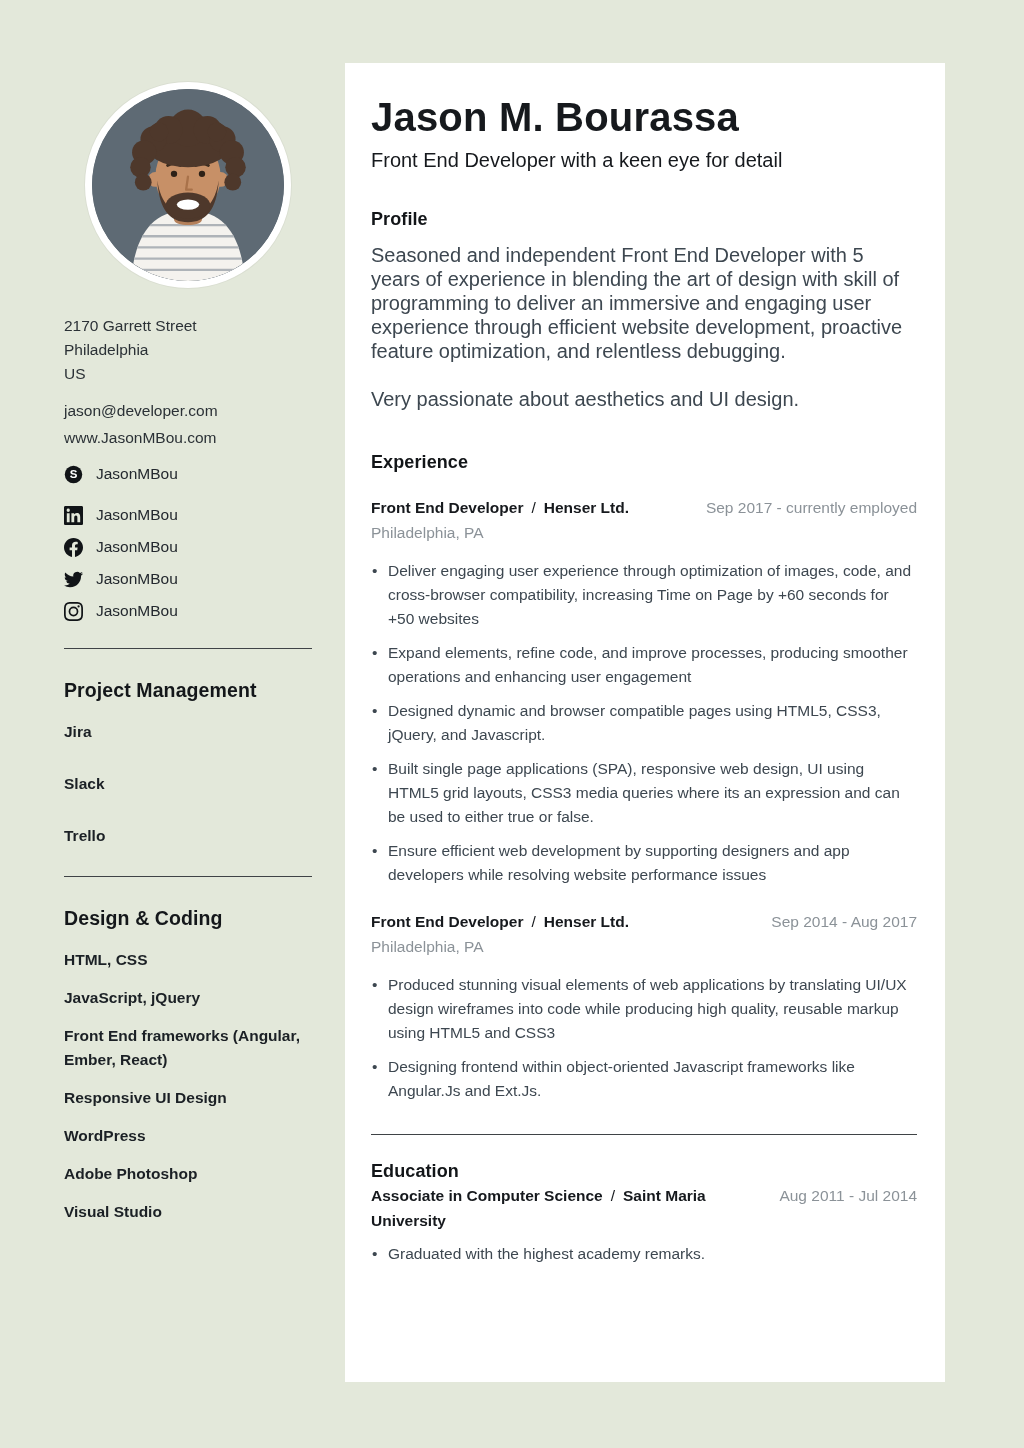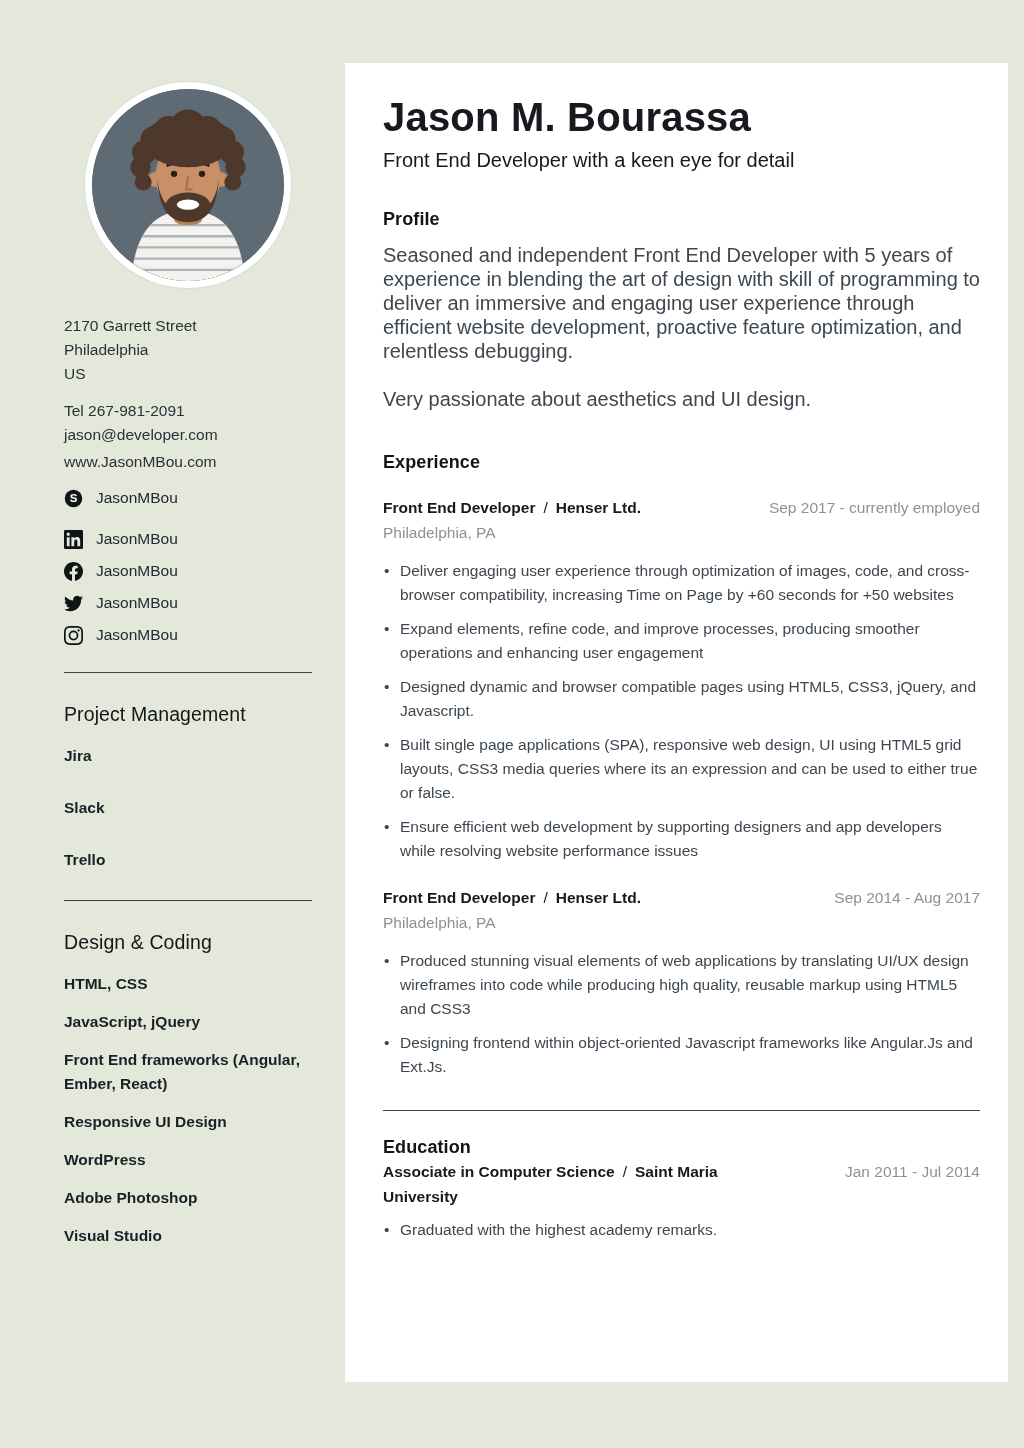--- a/index.html
+++ b/index.html
@@ -22,28 +22,28 @@
   .social-row { display:flex; align-items:center; gap:13px; margin-bottom:10px; height:22px; }
   .social-row.gap-after { margin-bottom:19px; }
   .sicon { width:19px; height:19px; flex:0 0 19px; display:flex; align-items:center; justify-content:center; }
   .sicon svg { width:19px; height:19px; fill:#111417; }
   .handle { font-size:15.5px; color:#23282e; }
 
   .divider { border:none; border-top:1px solid #3f4346; width:248px; }
   .div1 { margin-top:26px; }
   .div2 { margin-top:20px; }
 
-  .side-title { font-size:19.5px; font-weight:400; color:#14171a; margin-top:30px; margin-bottom:18px; letter-spacing:0.1px; }
+  .side-title { font-size:19.5px; font-weight:700; color:#14171a; margin-top:30px; margin-bottom:18px; letter-spacing:0.1px; }
   .skill { font-size:15.5px; font-weight:700; color:#1b2025; line-height:24px; }
   .skills-pm .skill { margin-bottom:28px; }
   .skills-dc .skill { margin-bottom:14px; }
 
   
-  .card { position:absolute; left:345px; top:63px; width:663px; height:1319px;
-          background:#ffffff; padding:30px 28px 0 38px; overflow:hidden; }
+  .card { position:absolute; left:345px; top:63px; width:600px; height:1319px;
+          background:#ffffff; padding:30px 28px 0 26px; overflow:hidden; }
   .name { font-size:40px; line-height:48px; font-weight:800; color:#16191d; letter-spacing:0.2px; }
   .tagline { font-size:20px; line-height:28px; color:#16191d; margin-top:5px; }
 
   .sec-heading { font-size:18px; font-weight:700; color:#121518; letter-spacing:0.1px; }
   .profile .sec-heading { margin-top:35px; }
   .profile p { font-size:20px; line-height:24px; color:#3d4750; margin-top:13px; }
   .profile p + p { margin-top:24px; }
 
   .experience .sec-heading { margin-top:41px; }
 
@@ -133,21 +133,20 @@
       </svg>
     </div>
 
     <div class="address">
       <div class="addr-line">2170 Garrett Street</div>
       <div class="addr-line">Philadelphia</div>
       <div class="addr-line">US</div>
     </div>
 
     <div class="contact">
-      <div class="contact-line">Tel 267-981-2091</div>
       <div class="contact-line">jason@developer.com</div>
       <div class="contact-line website">www.JasonMBou.com</div>
     </div>
 
     <div class="social">
       <div class="social-row gap-after">
         <span class="sicon">
           <svg viewBox="0 0 24 24">
               <circle cx="12" cy="12" r="11" fill="#111417"></circle>
               <text x="12" y="17" text-anchor="middle" font-size="14.5" font-weight="bold" fill="#ffffff" font-family="Liberation Sans, sans-serif">S</text>
@@ -260,21 +259,21 @@
 
     <hr class="main-divider">
 
     <section class="education">
       <h3 class="sec-heading">Education</h3>
       <article class="job">
         <div class="job-head">
           <div class="job-title">
             <span>Associate in Computer Science</span><span class="slash">/</span><span>Saint Maria University</span>
           </div>
-          <div class="job-dates">Jan 2011 - Jul 2014</div>
+          <div class="job-dates">Aug 2011 - Jul 2014</div>
         </div>
         <ul class="bullets">
           <li>Graduated with the highest academy remarks.</li>
         </ul>
       </article>
     </section>
 
   </main>
 </div>
 

